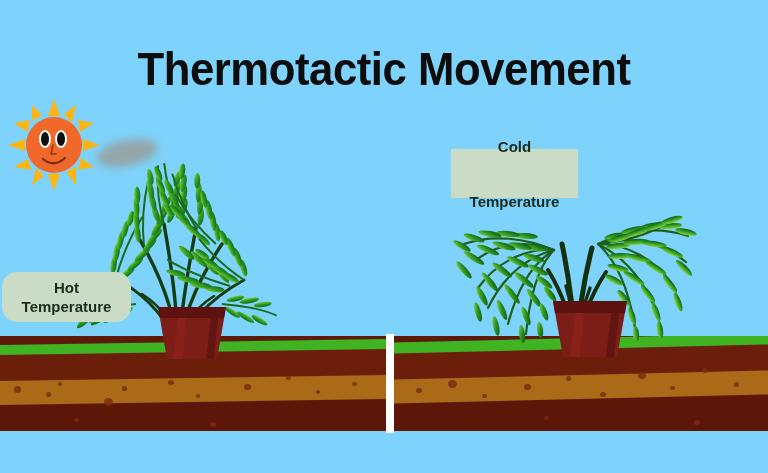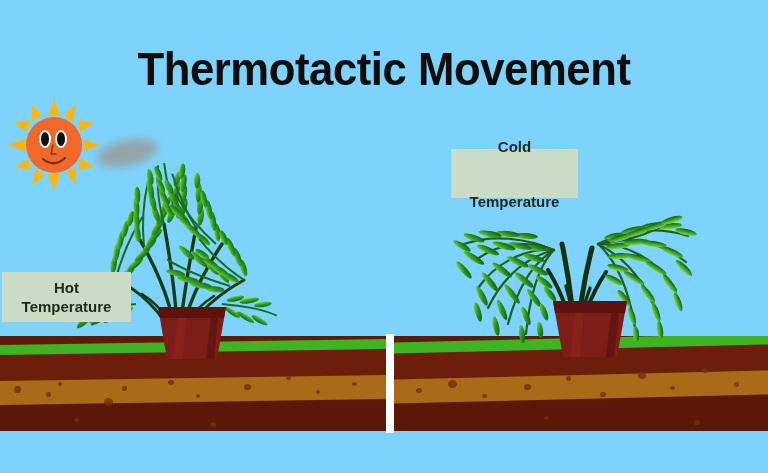--- a/index.html
+++ b/index.html
@@ -79,21 +79,21 @@
     color: #1c2b1c;
     font-weight: bold;
     font-size: 15px;
     line-height: 19px;
     text-align: center;
     display: flex;
     flex-direction: column;
     align-items: center;
     justify-content: center;
   }
-  #label-hot  { left: 2px;   top: 272px; width: 129px; height: 50px; }
+  #label-hot  { left: 2px;   top: 272px; width: 129px; height: 50px; border-radius: 15px; }
   #label-cold { left: 451px; top: 149px; width: 127px; height: 49px; gap: 36px; }
 
   
   #sun { position: absolute; left: 8px; top: 99px; width: 92px; height: 92px; }
   #sun svg { display: block; }
 
   #cloud {
     position: absolute;
     left: 96px; top: 140px;
     width: 62px; height: 26px;

